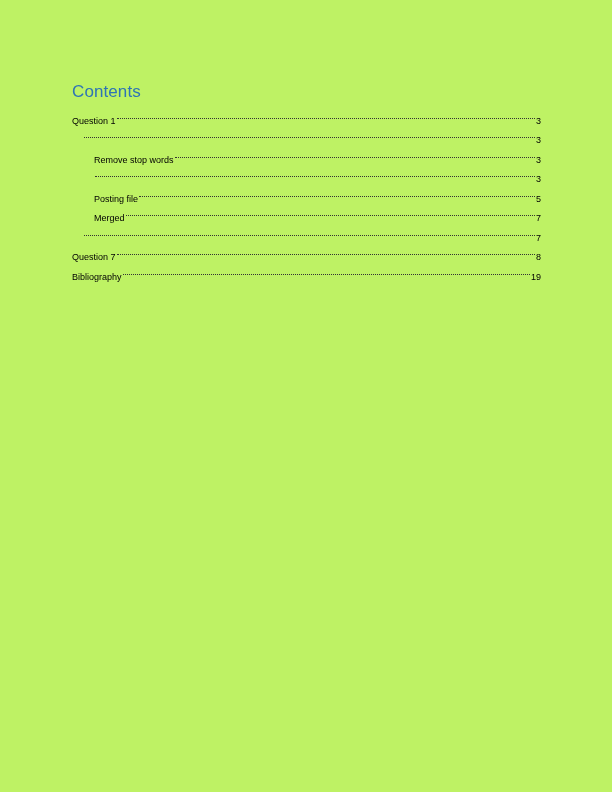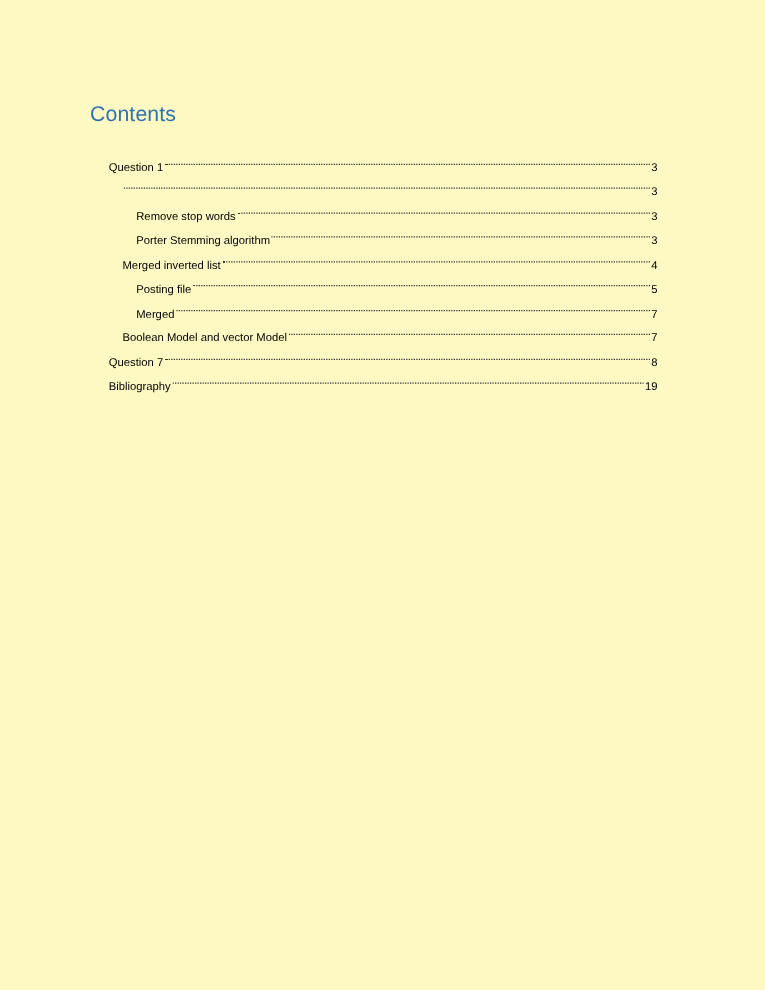--- a/index.html
+++ b/index.html
@@ -12,39 +12,39 @@
       height: 792px;
       position: relative;
       overflow: hidden;
       font-family: "Liberation Sans", sans-serif;
       color: #000000;
     }
     .page {
       position: absolute;
       left: 0; top: 0;
       width: 612px; height: 792px;
-      background: #fef9c3;
+      background: #bef264;
     }
     .toc {
       position: absolute;
       left: 72px;
       top: 82px;
       width: 469px;
     }
     .toc-title {
       font-size: 17px;
       line-height: 20px;
       color: #2e74b5;
       margin: 0 0 2px 0;
       font-weight: normal;
       letter-spacing: 0.1px;
     }
     .toc-list {
       list-style: none;
-      margin: 15px;
+      margin: 0;
       padding: 0;
     }
     .toc-entry {
       display: flex;
       align-items: baseline;
       height: 19.5px;
       font-size: 9px;
       line-height: 19.5px;
       white-space: nowrap;
     }
@@ -88,41 +88,34 @@
       <li class="toc-entry l2">
         <span class="toc-leader"></span>
         <span class="toc-page">3</span>
       </li>
       <li class="toc-entry l3">
         <span class="toc-label">Remove stop words</span>
         <span class="toc-leader"></span>
         <span class="toc-page">3</span>
       </li>
       <li class="toc-entry l3">
-        <span class="toc-label">Porter Stemming algorithm</span>
         <span class="toc-leader"></span>
         <span class="toc-page">3</span>
-      </li>
-      <li class="toc-entry l2">
-        <span class="toc-label">Merged inverted list</span>
-        <span class="toc-leader"></span>
-        <span class="toc-page">4</span>
       </li>
       <li class="toc-entry l3">
         <span class="toc-label">Posting file</span>
         <span class="toc-leader"></span>
         <span class="toc-page">5</span>
       </li>
       <li class="toc-entry l3">
         <span class="toc-label">Merged</span>
         <span class="toc-leader"></span>
         <span class="toc-page">7</span>
       </li>
       <li class="toc-entry l2">
-        <span class="toc-label">Boolean Model and vector Model</span>
         <span class="toc-leader"></span>
         <span class="toc-page">7</span>
       </li>
       <li class="toc-entry l1">
         <span class="toc-label">Question 7</span>
         <span class="toc-leader"></span>
         <span class="toc-page">8</span>
       </li>
       <li class="toc-entry l1">
         <span class="toc-label">Bibliography</span>

